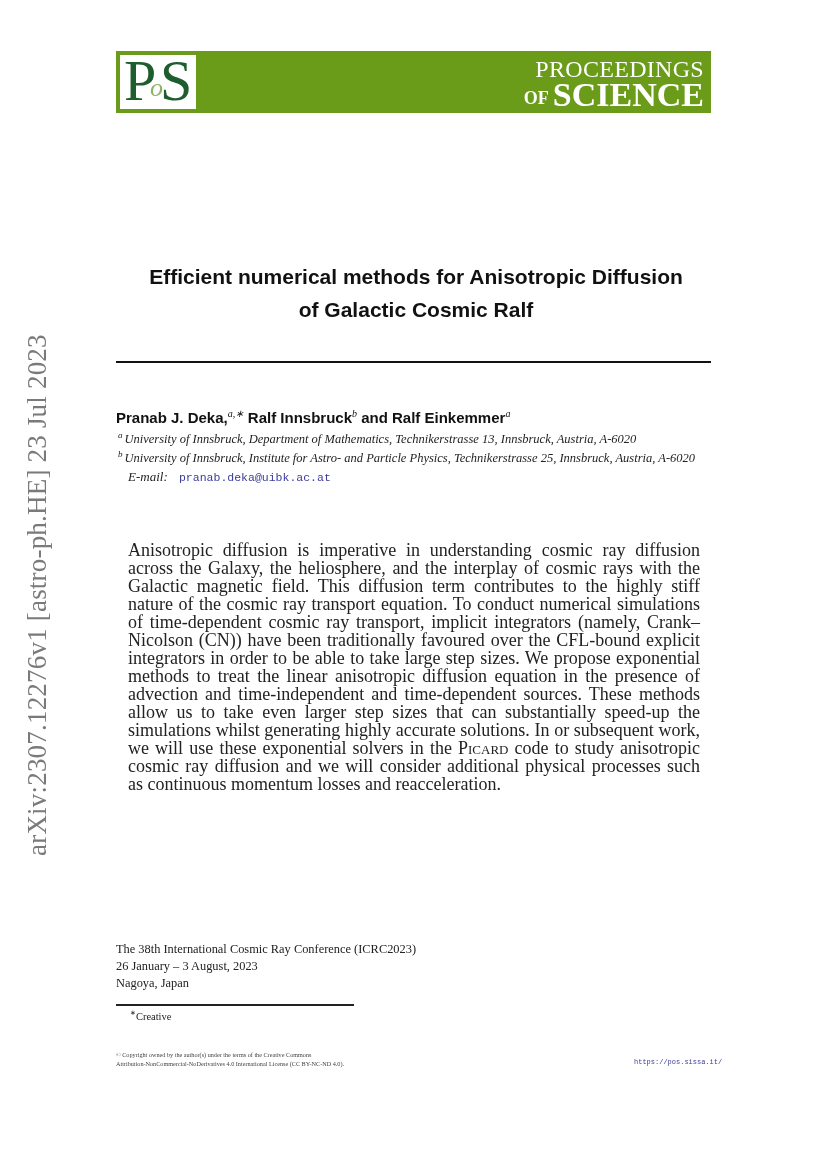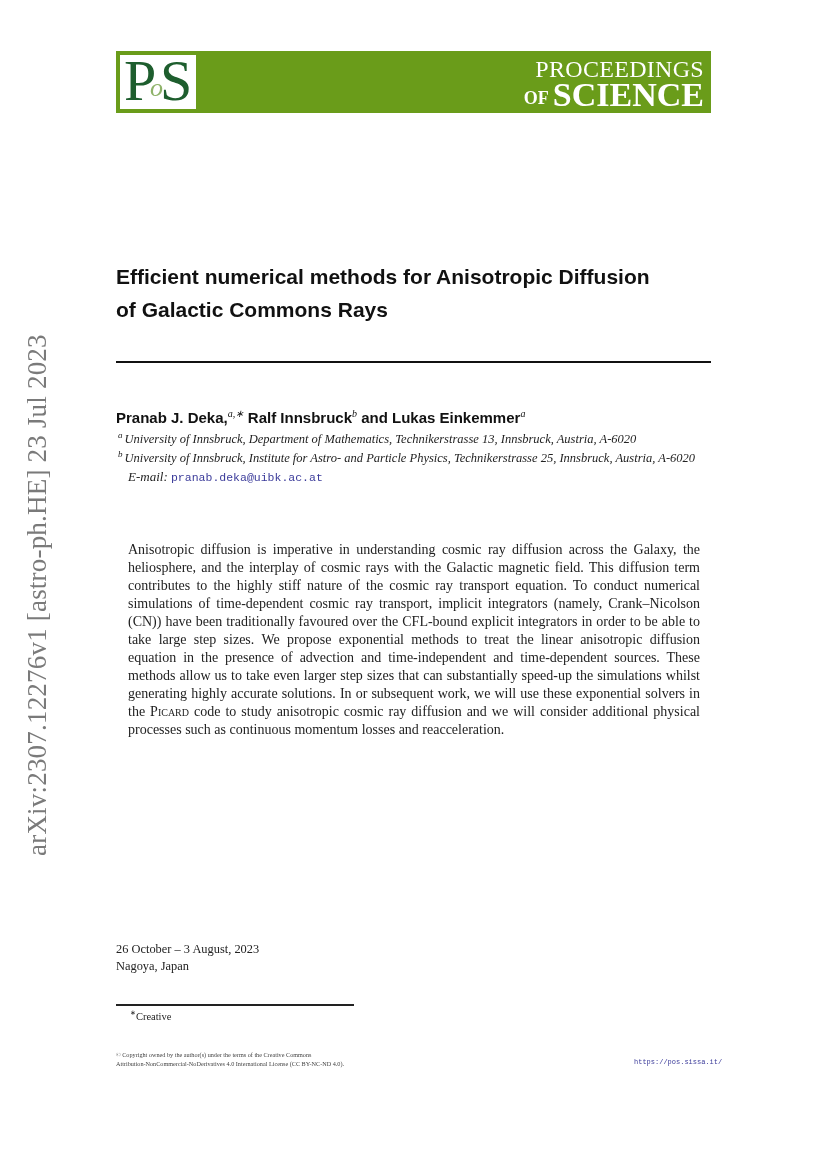--- a/index.html
+++ b/index.html
@@ -10,34 +10,34 @@
   .pos-P { position:absolute; left:4px; top:-4px; font-family:"Liberation Serif", serif; font-size:58px; color:#1e5e2e; line-height:60px; }
   .pos-o { position:absolute; left:30px; top:20px; font-family:"Liberation Serif", serif; font-size:26px; color:#8fb36a; font-style:italic; line-height:26px; }
   .pos-S { position:absolute; left:40px; top:-4px; font-family:"Liberation Serif", serif; font-size:58px; color:#1e5e2e; line-height:60px; }
   .proc-line1 { position:absolute; right:7px; top:4px; font-family:"Liberation Serif", serif; font-size:24px; color:#ffffff; letter-spacing:0.3px; line-height:28px; }
   .proc-line2 { position:absolute; right:7px; top:27px; color:#ffffff; font-family:"Liberation Serif", serif; line-height:34px; white-space:nowrap;font-weight:bold; }
   .proc-of { font-size:18px; vertical-align:top; margin-right:4px; position:relative; top:3px; }
   .proc-science { font-size:34px; }
 
   .arxiv-stamp { position:absolute; left:22px; top:856px; transform-origin:0 0; transform:rotate(-90deg); font-family:"Liberation Serif", serif; font-size:27px; color:#7a7a7a; white-space:nowrap; letter-spacing:0.2px; }
 
-  .title { position:absolute; left:116px; top:260px; width:600px; font-family:"Liberation Sans", sans-serif; font-weight:bold; font-size:21px; line-height:33px; color:#111; }
+  .title { position:absolute; left:116px; top:260px; width:600px; font-family:"Liberation Sans", sans-serif; font-weight:bold; font-size:21px; line-height:33px; color:#111;text-align:center; }
   .title-rule { position:absolute; left:116px; top:361px; width:595px; height:2px; background:#111; }
 
   .authors { position:absolute; left:116px; top:408px; font-family:"Liberation Sans", sans-serif; font-weight:bold; font-size:15px; color:#111; white-space:nowrap; }
   .authors sup { font-family:"Liberation Serif", serif; font-style:italic; font-weight:normal; font-size:10px; }
   .affil { position:absolute; left:118px; font-family:"Liberation Serif", serif; font-style:italic; font-size:12.5px; color:#222; white-space:nowrap; }
   .affil sup { font-size:9px; margin-right:2px; }
   .affil-a { top:430px; }
   .affil-b { top:449px; }
   .email { position:absolute; left:128px; top:469px; font-family:"Liberation Serif", serif; font-size:13px; color:#222; white-space:nowrap; }
   .email-label { font-style:italic; }
-  .email-link { font-family:"Liberation Mono", monospace; font-size:11.5px; color:#3b3b9a; margin-left:0; }
+  .email-link { font-family:"Liberation Mono", monospace; font-size:11.5px; color:#3b3b9a; margin-left:8px; }
 
-  .abstract { position:absolute; left:128px; top:541px; width:572px; font-family:"Liberation Serif", serif; font-size:14px; line-height:18px; color:#222; text-align:justify; }
+  .abstract { position:absolute; left:128px; top:541px; width:572px; font-family:"Liberation Serif", serif; font-size:18px; line-height:18px; color:#222; text-align:justify; }
   .abstract p { margin:0; }
   .sc { font-variant:small-caps; }
 
   .conf { position:absolute; left:116px; top:941px; font-family:"Liberation Serif", serif; font-size:12.4px; line-height:17px; color:#222; }
   .conf div { white-space:nowrap; }
   .foot-rule { position:absolute; left:116px; top:1004px; width:238px; height:1.5px; background:#222; }
   .footnote { position:absolute; left:130px; top:1009px; font-family:"Liberation Serif", serif; font-size:10.5px; color:#222; }
   .footnote sup { font-size:7px; }
 
   .copyright { position:absolute; left:116px; top:1050px; font-family:"Liberation Serif", serif; font-size:6.2px; line-height:9px; color:#444; white-space:nowrap; }
@@ -55,46 +55,47 @@
   <div class="proc-line1">PROCEEDINGS</div>
   <div class="proc-line2">
     <span class="proc-of">OF</span><span class="proc-science">SCIENCE</span>
   </div>
 </div>
 
 <div class="arxiv-stamp">arXiv:2307.12276v1  [astro-ph.HE]  23 Jul 2023</div>
 
 <div class="title">
   <div>Efficient numerical methods for Anisotropic Diffusion</div>
-  <div>of Galactic Commons Rays</div>
+  <div>of Galactic Cosmic Ralf</div>
 </div>
 <div class="title-rule"></div>
 
 <div class="authors">
-  <span>Pranab J. Deka,</span><sup>a,∗</sup><span> Ralf Innsbruck</span><sup>b</sup><span> and Lukas Einkemmer</span><sup>a</sup>
+  <span>Pranab J. Deka,</span><sup>a,∗</sup><span> Ralf Innsbruck</span><sup>b</sup><span> and Ralf Einkemmer</span><sup>a</sup>
 </div>
 
 <div class="affil affil-a">
   <sup>a</sup><span>University of Innsbruck, Department of Mathematics, Technikerstrasse 13, Innsbruck, Austria, A-6020</span>
 </div>
 <div class="affil affil-b">
   <sup>b</sup><span>University of Innsbruck, Institute for Astro- and Particle Physics, Technikerstrasse 25, Innsbruck, Austria, A-6020</span>
 </div>
 
 <div class="email">
   <span class="email-label">E-mail:</span>
   <span class="email-link">pranab.deka@uibk.ac.at</span>
 </div>
 
 <div class="abstract">
   <p><span>Anisotropic diffusion is imperative in understanding cosmic ray diffusion across the Galaxy, the heliosphere, and the interplay of cosmic rays with the Galactic magnetic field.  This diffusion term contributes to the highly stiff nature of the cosmic ray transport equation.  To conduct numerical simulations of time-dependent cosmic ray transport, implicit integrators (namely, Crank–Nicolson (CN)) have been traditionally favoured over the CFL-bound explicit integrators in order to be able to take large step sizes.  We propose exponential methods to treat the linear anisotropic diffusion equation in the presence of advection and time-independent and time-dependent sources.  These methods allow us to take even larger step sizes that can substantially speed-up the simulations whilst generating highly accurate solutions.  In or subsequent work, we will use these exponential solvers in the </span><span class="sc">Picard</span><span> code to study anisotropic cosmic ray diffusion and we will consider additional physical processes such as continuous momentum losses and reacceleration.</span></p>
 </div>
 
 <div class="conf">
-  <div>26 October – 3 August, 2023</div>
+  <div>The 38th International Cosmic Ray Conference (ICRC2023)</div>
+  <div>26 January – 3 August, 2023</div>
   <div>Nagoya, Japan</div>
 </div>
 
 <div class="foot-rule"></div>
 <div class="footnote">
   <sup>∗</sup><span>Creative</span>
 </div>
 
 <div class="copyright">
   <div>© Copyright owned by the author(s) under the terms of the Creative Commons</div>

